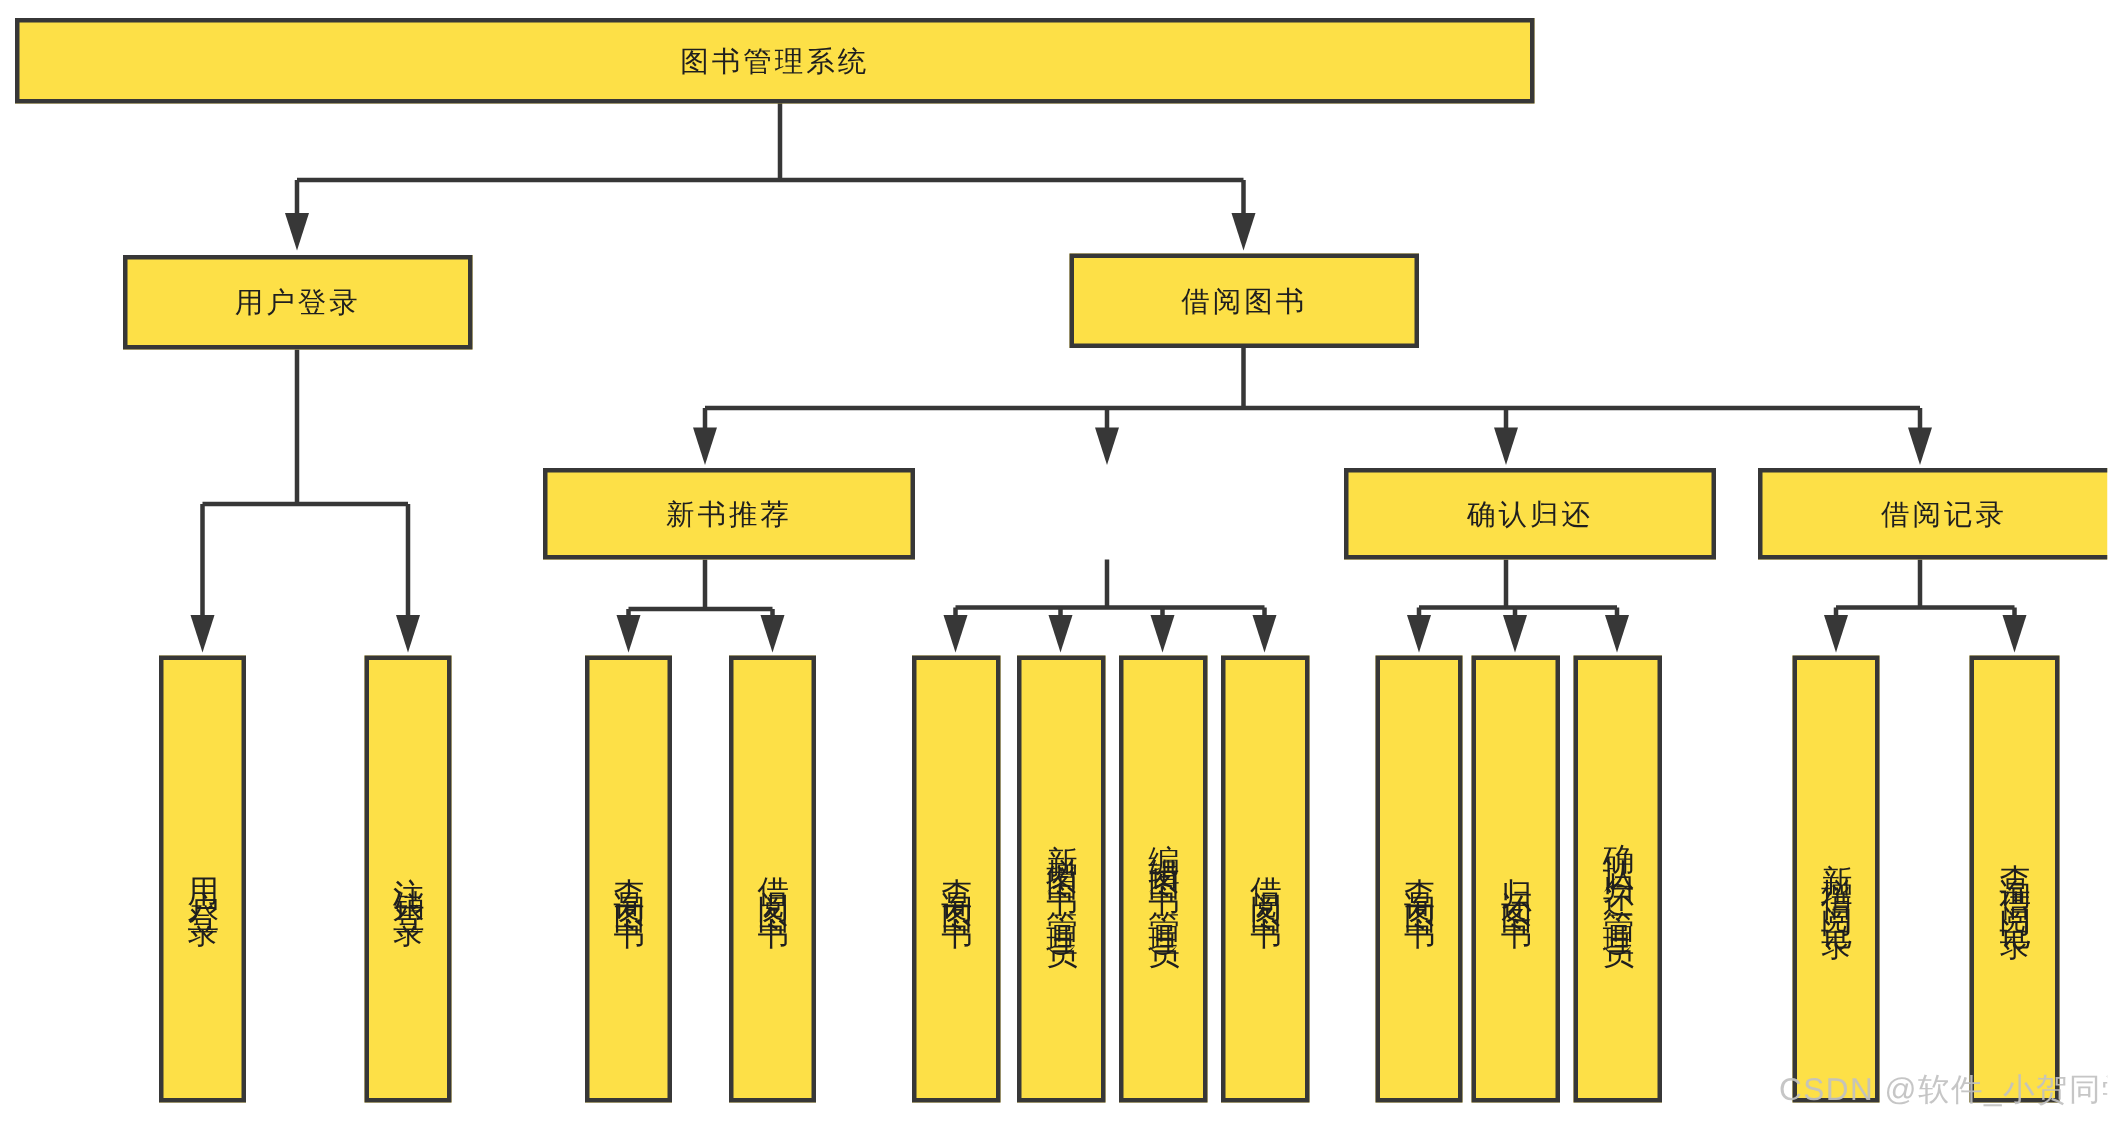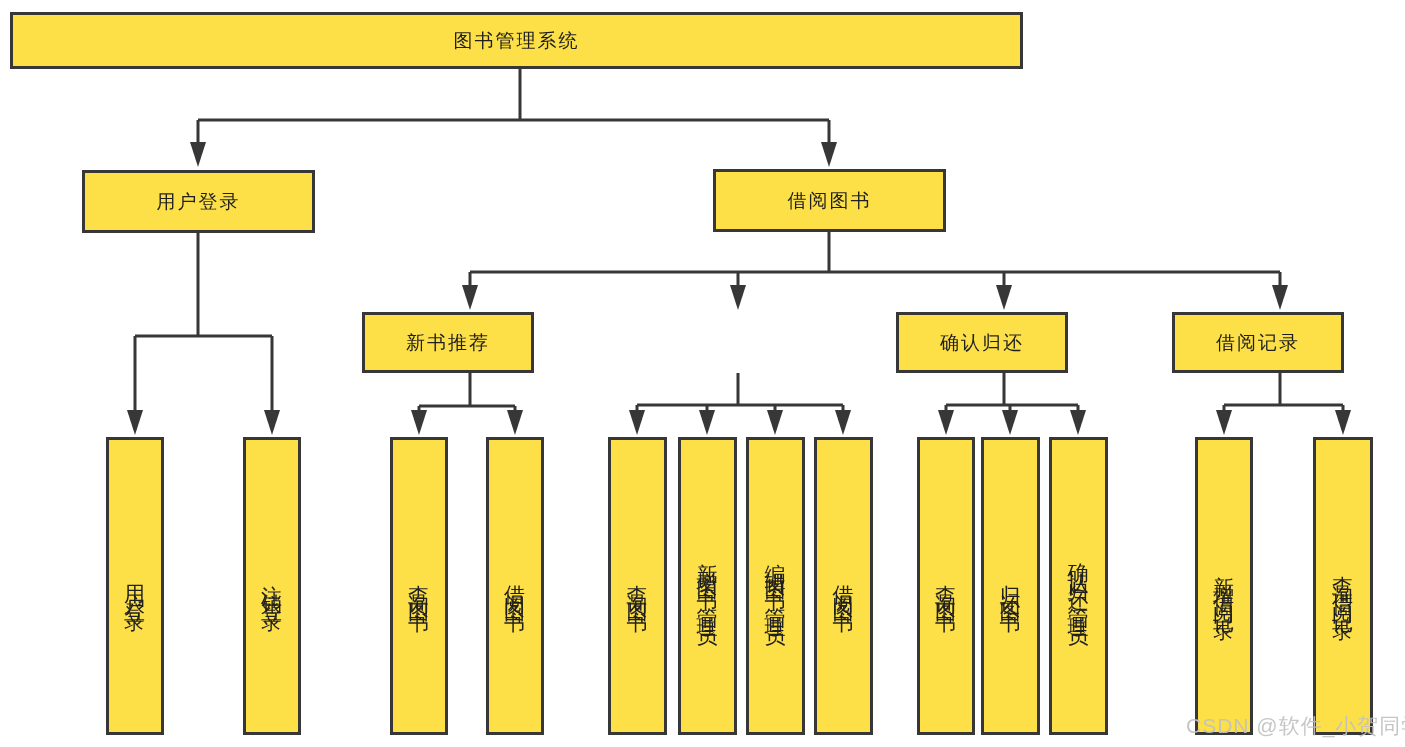--- a/index.html
+++ b/index.html
@@ -38,21 +38,21 @@
     text-orientation: mixed;
     font-size: 21px;
     line-height: 1.0;
     letter-spacing: 9px;
     white-space: nowrap;
   }
   
   .root    { left: 10px;   top: 12px;  width: 1013px; height: 57px; }
   .lvl2-a  { left: 82px;   top: 170px; width: 233px;  height: 63px; }
   .lvl2-b  { left: 713px;  top: 169px; width: 233px;  height: 63px; }
-  .lvl3    { top: 312px; width: 172px; height: 61px; }
+  .lvl3    { top: 312px; width: 248px; height: 61px; }
   .g1 { left: 362px; } .g2 { left: 630px; } .g3 { left: 896px; } .g4 { left: 1172px; }
   .leaf    { top: 437px; width: 58px; height: 298px; }
   .watermark {
     position: absolute;
     left: 1186px;
     top: 712px;
     font-size: 21px;
     letter-spacing: 1px;
     color: rgba(193, 193, 193, 0.92);
     white-space: nowrap;

